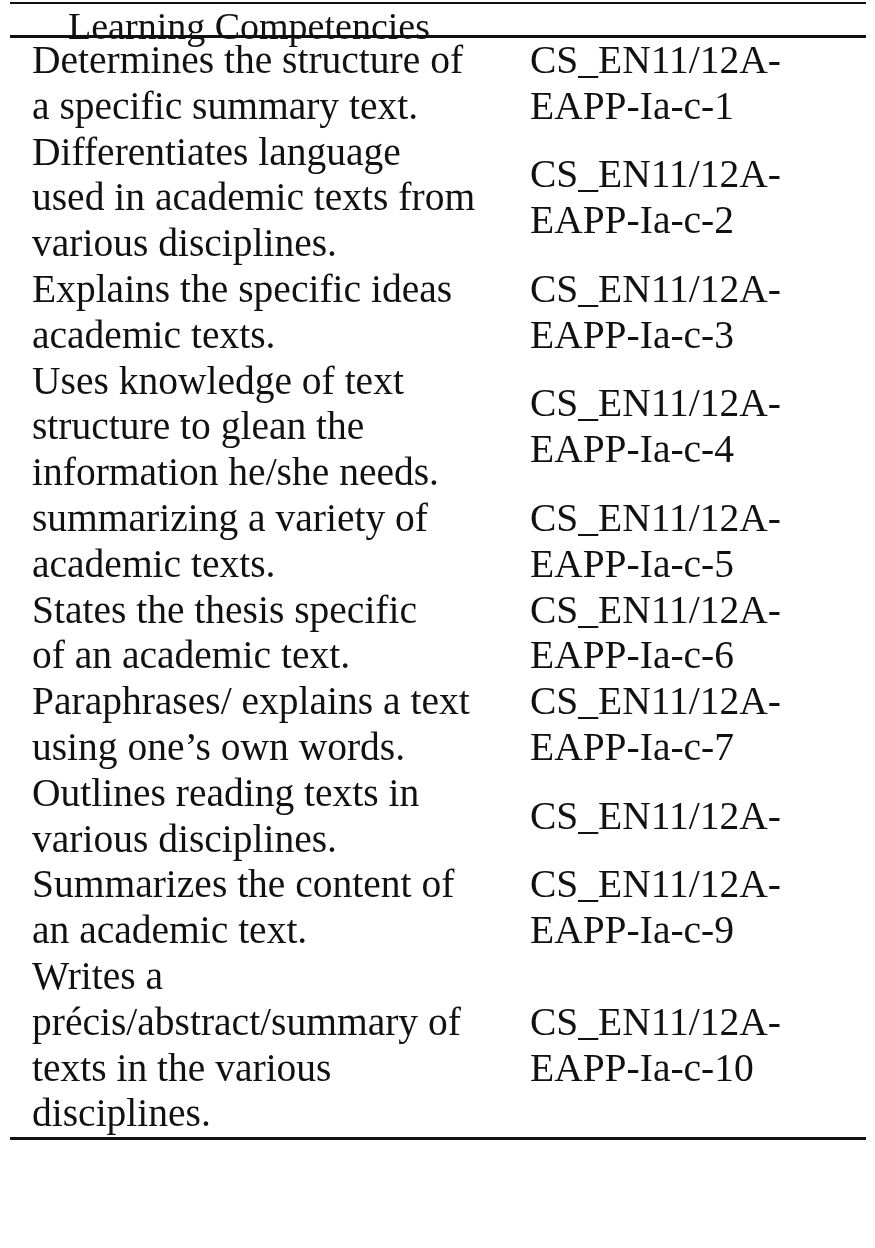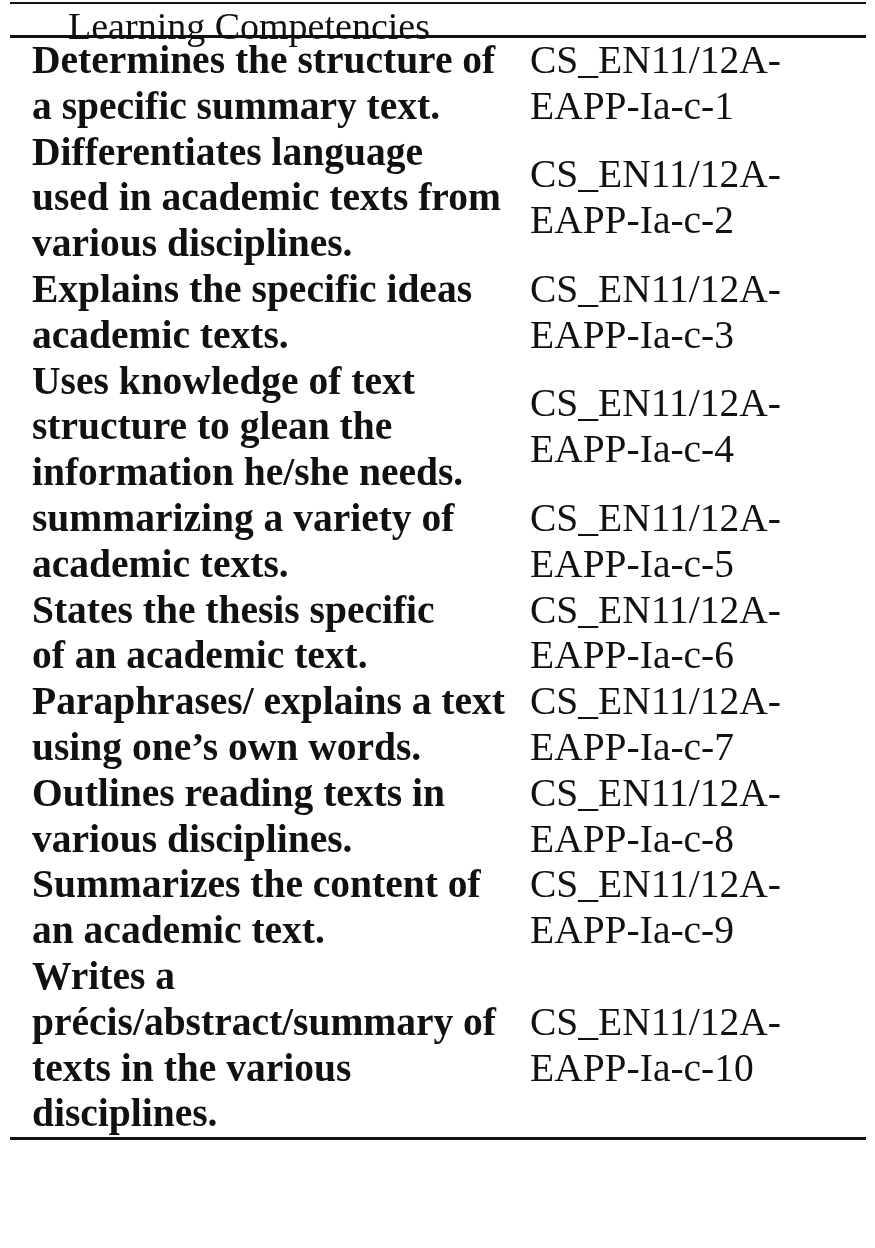--- a/index.html
+++ b/index.html
@@ -54,21 +54,20 @@
     .row {
       display: flex;
       align-items: center;
       font-size: 39.5px;
       line-height: 45.8px;
     }
     .row .col-a {
       width: 520px;
       padding-left: 22px;
       box-sizing: border-box;
-      font-weight: bold;
     }
     .row .col-b {
       flex: 1;
       padding-left: 0px;
     }
     .line {
       display: block;
       white-space: nowrap;
     }
   </style>
@@ -155,21 +154,20 @@
           <span class="line">EAPP-Ia-c-7</span>
         </div>
       </div>
       <div class="row">
         <div class="col-a">
           <span class="line">Outlines reading texts in</span>
           <span class="line">various disciplines.</span>
         </div>
         <div class="col-b">
           <span class="line">CS_EN11/12A-</span>
-          <span class="line">EAPP-Ia-c-8</span>
         </div>
       </div>
       <div class="row">
         <div class="col-a">
           <span class="line">Summarizes the content of</span>
           <span class="line">an academic text.</span>
         </div>
         <div class="col-b">
           <span class="line">CS_EN11/12A-</span>
           <span class="line">EAPP-Ia-c-9</span>

